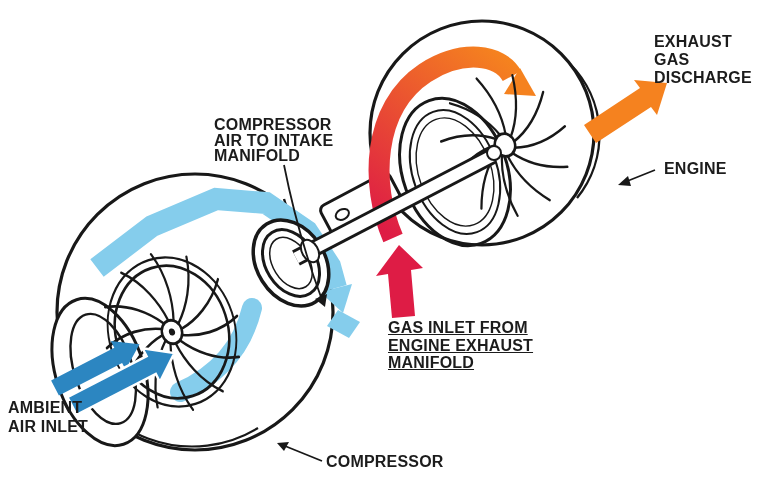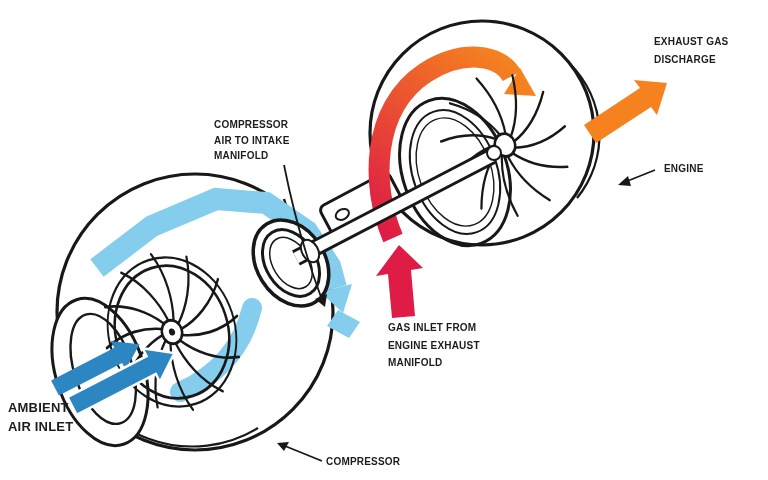--- a/index.html
+++ b/index.html
@@ -7,31 +7,31 @@
     position:relative;
     width:768px;height:480px;
     background:#ffffff;
     overflow:hidden;
     font-family:"Liberation Sans", sans-serif;
   }
   .stage svg{position:absolute;left:0;top:0;}
   .lbl{
     position:absolute;
     font-weight:700;
-    font-size:10px;
+    font-size:16px;
     line-height:17px;
     color:#1c1c1c;
     letter-spacing:.2px;
     white-space:pre-line;
   }
   .lbl-exhaust{left:654px;top:33px;line-height:18px;}
   .lbl-comp-air{left:214px;top:117px;line-height:15.5px;}
   .lbl-turbine{left:664px;top:160px;}
-  .lbl-gas-inlet{left:388px;top:319px;line-height:17.5px;}
-  .lbl-ambient{left:8px;top:398px;font-size:13px;line-height:19px;}
+  .lbl-gas-inlet{left:388px;top:319px;line-height:17.5px;text-decoration:underline;}
+  .lbl-ambient{left:8px;top:398px;font-size:16px;line-height:19px;}
   .lbl-compressor{left:326px;top:453px;}
 </style>
 </head>
 <body>
 
 <div class="stage">
 
 <svg width="768" height="480" viewBox="0 0 768 480">
   <defs>
     <linearGradient id="gasGrad" gradientUnits="userSpaceOnUse" x1="390" y1="235" x2="520" y2="70">

